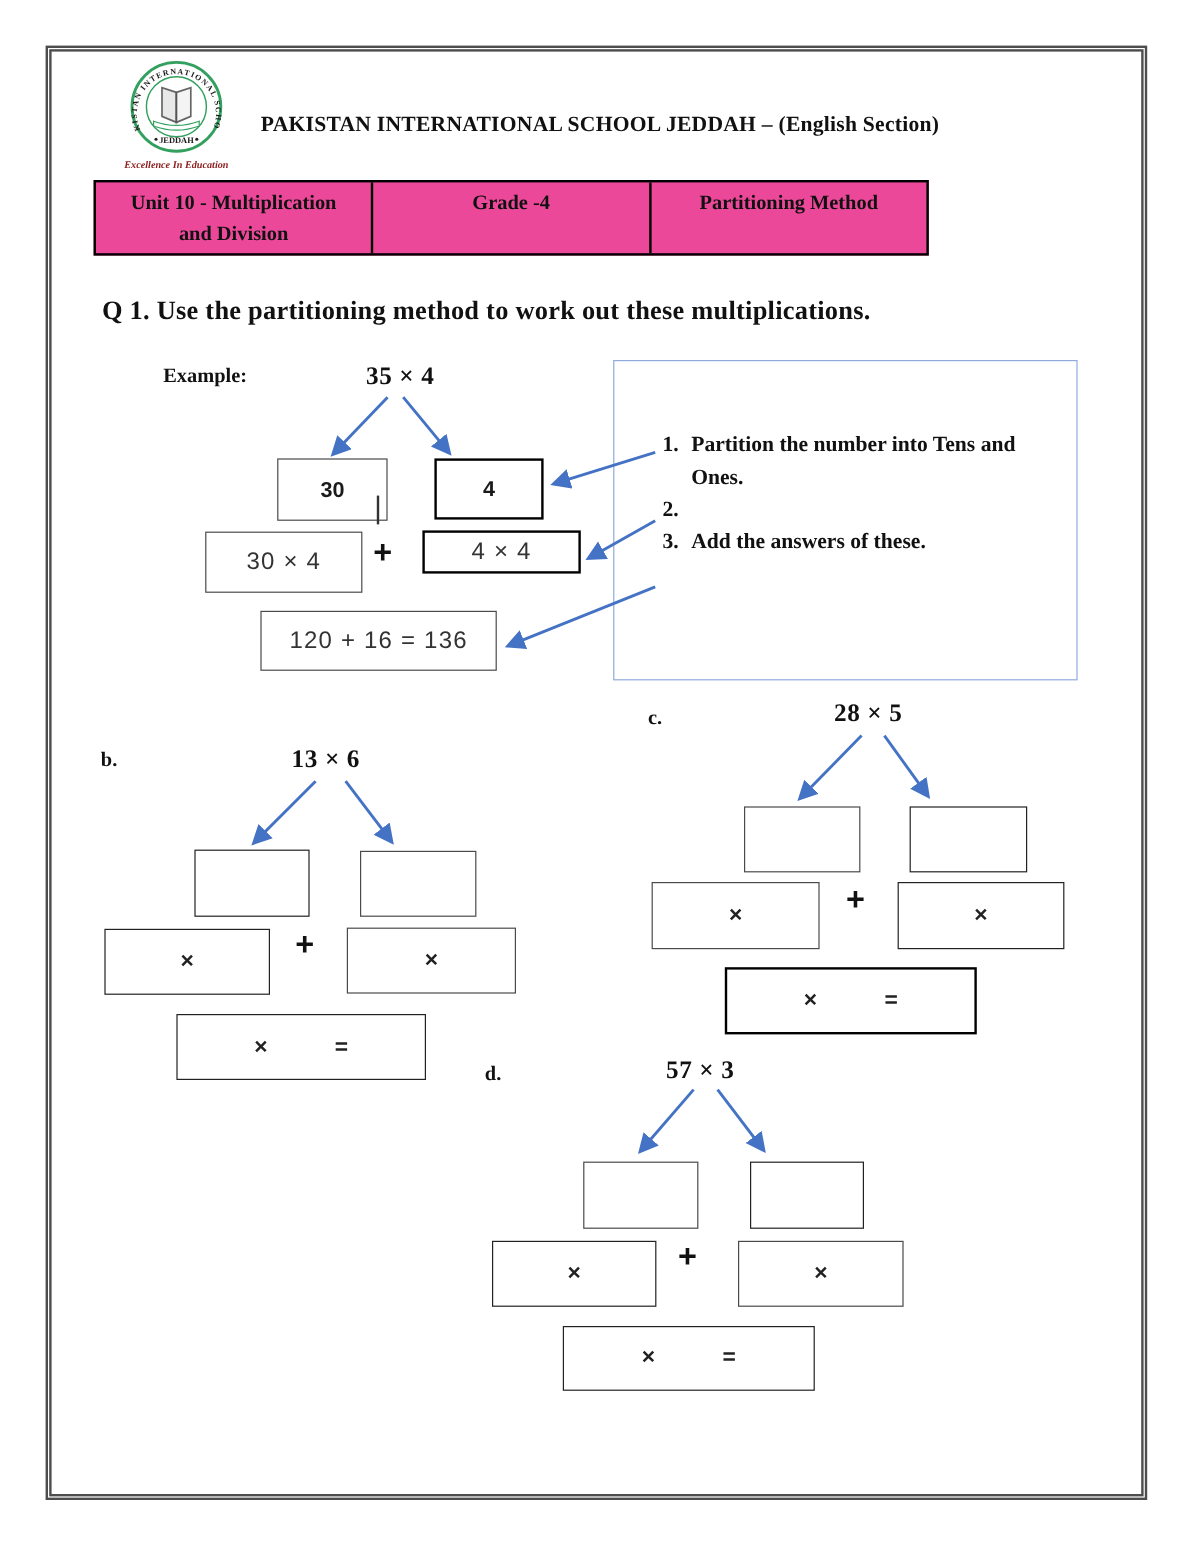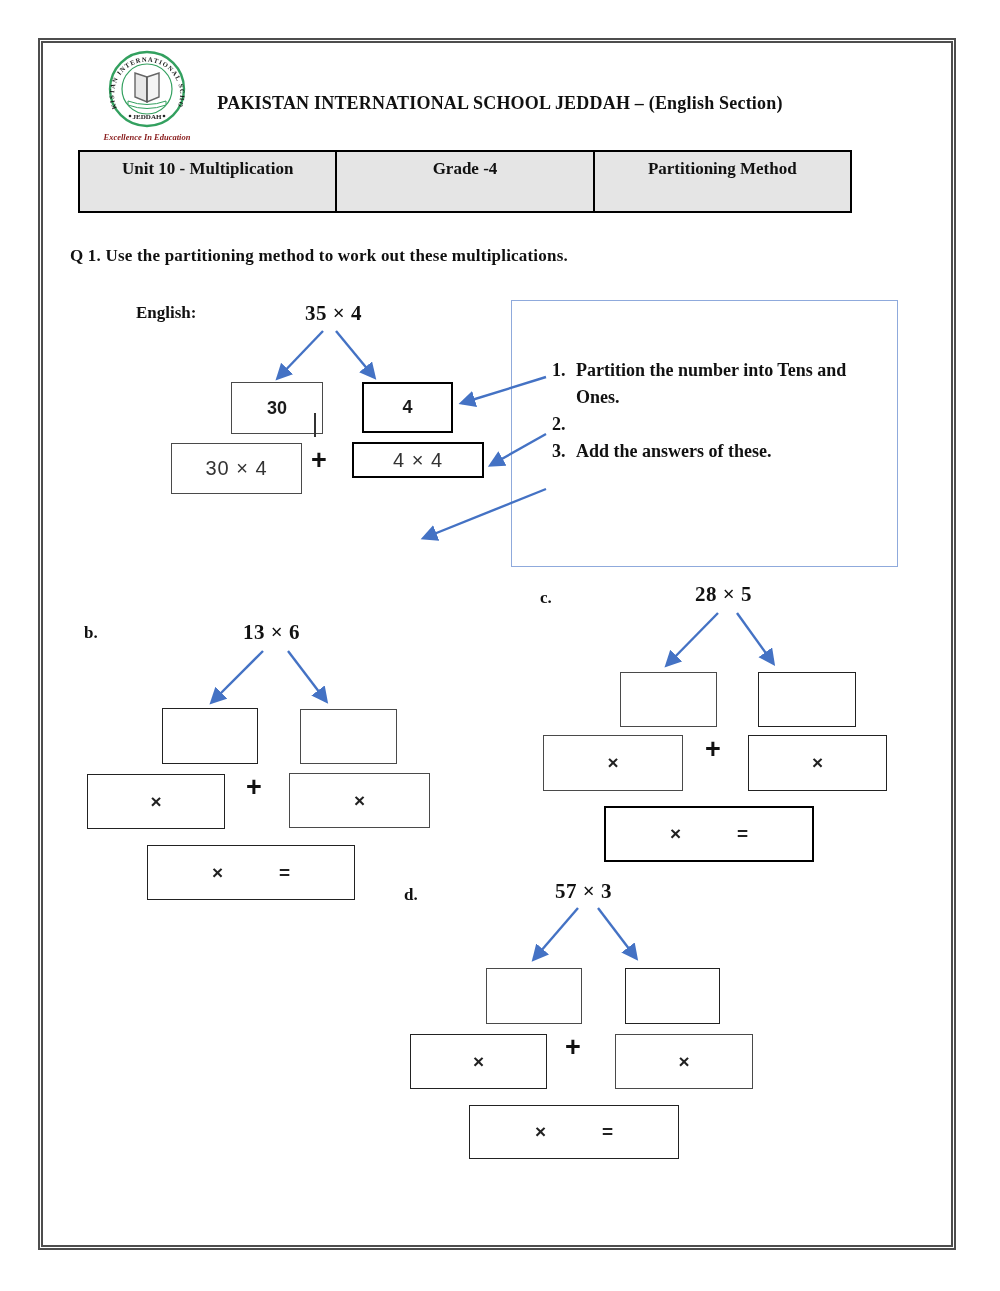--- a/index.html
+++ b/index.html
@@ -9,30 +9,30 @@
   }
   .page-border{
     position:absolute;left:38px;top:38px;width:918px;height:1212px;
     border:5px double #4d4d4d;box-sizing:border-box;
   }
   .title{
     position:absolute;left:150px;top:93px;width:700px;text-align:center;
     font-weight:bold;font-size:18px;letter-spacing:.2px;
   }
   .info-table{
-    position:absolute;left:78px;top:150px;width:774px;height:63px;
-    display:flex;border:2px solid #000;box-sizing:border-box;background:#e5e5e5;
+    position:absolute;left:78px;top:150px;width:696px;height:63px;
+    display:flex;border:2px solid #000;box-sizing:border-box;background:#ec4899;
   }
   .info-cell{
     flex:1;text-align:center;font-weight:bold;font-size:17px;line-height:26px;
     padding-top:4px;box-sizing:border-box;
   }
   .info-cell + .info-cell{border-left:2px solid #000;}
   .question{
-    position:absolute;left:70px;top:246px;font-weight:bold;font-size:17px;letter-spacing:.2px;
+    position:absolute;left:85px;top:246px;font-weight:bold;font-size:22px;letter-spacing:.2px;
   }
   .ex-label{position:absolute;left:136px;top:303px;font-weight:bold;font-size:17px;}
   .expr{position:absolute;font-weight:bold;font-size:21px;letter-spacing:.5px;}
   .plabel{position:absolute;font-weight:bold;font-size:17px;}
   .box{
     position:absolute;background:#fff;box-sizing:border-box;
     display:flex;align-items:center;justify-content:center;
   }
   .bd-thin{border:1.4px solid #4a4a4a;}
   .bd-med{border:1.8px solid #222;}
@@ -83,48 +83,52 @@
     <circle cx="74" cy="68" r="1.3" fill="#222"></circle>
     <text x="57" y="71" text-anchor="middle" font-family="Liberation Serif,serif" font-size="7" font-weight="bold" fill="#1a1a1a">JEDDAH</text>
     <text x="57" y="92" text-anchor="middle" font-family="Liberation Serif,serif" font-style="italic" font-size="8.5" font-weight="bold" fill="#8B2020">Excellence In Education</text>
   </svg>
 
   <div class="title">PAKISTAN INTERNATIONAL SCHOOL JEDDAH – (English Section)</div>
 
   <div class="info-table">
     <div class="info-cell">
       <div>Unit 10 - Multiplication</div>
+      <div>and Division</div>
     </div>
     <div class="info-cell">
       <div>Grade -4</div>
     </div>
     <div class="info-cell">
       <div>Partitioning Method</div>
     </div>
   </div>
 
   <div class="question">Q 1. Use the partitioning method to work out these multiplications.</div>
 
-  <div class="ex-label">English:</div>
+  <div class="ex-label">Example:</div>
   <div class="expr" style="left:305px;top:301px;">35 × 4</div>
 
   <div class="box bd-thin" style="left:231px;top:382px;width:92px;height:52px;">
     <span class="num-text">30</span>
   </div>
   <div class="box bd-thick" style="left:362px;top:382px;width:91px;height:51px;">
     <span class="num-text">4</span>
   </div>
   <div class="cursor-mark"></div>
 
   <div class="box bd-thin" style="left:159px;top:443px;width:131px;height:51px;margin-left:12px;">
     <span class="calc-text">30 × 4</span>
   </div>
   <div class="plus" style="left:311px;top:445px;">+</div>
   <div class="box bd-thick" style="left:352px;top:442px;width:132px;height:36px;">
     <span class="calc-text">4 × 4</span>
+  </div>
+  <div class="box bd-thin" style="left:217px;top:509px;width:197px;height:50px;">
+    <span class="calc-text">120 + 16 = 136</span>
   </div>
 
   <div class="instr-box">
     <div class="instr-item">
       <span class="instr-num">1.</span>
       <span class="instr-txt">Partition the number into Tens and Ones.</span>
     </div>
     <div class="instr-item">
       <span class="instr-num">2.</span>
     </div>

